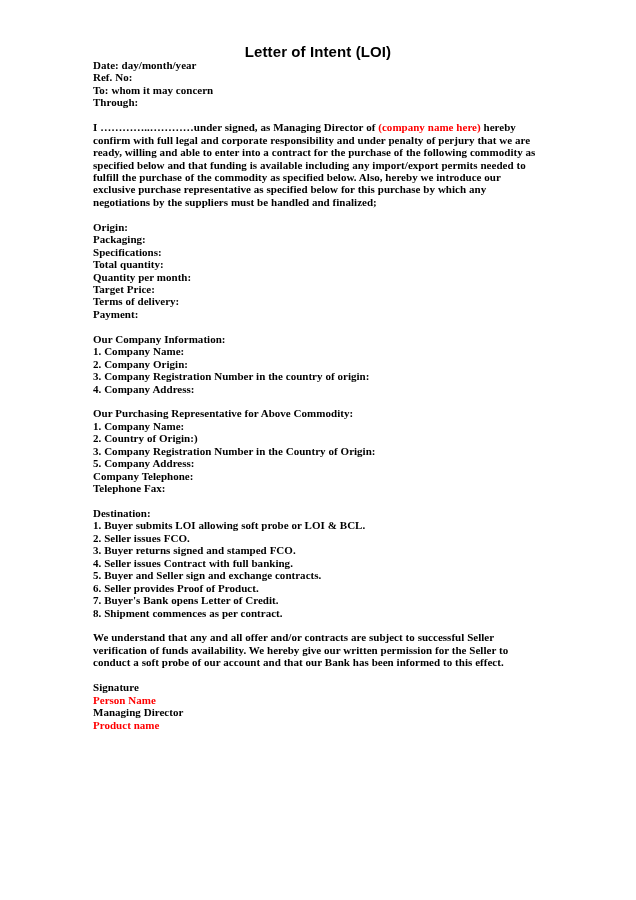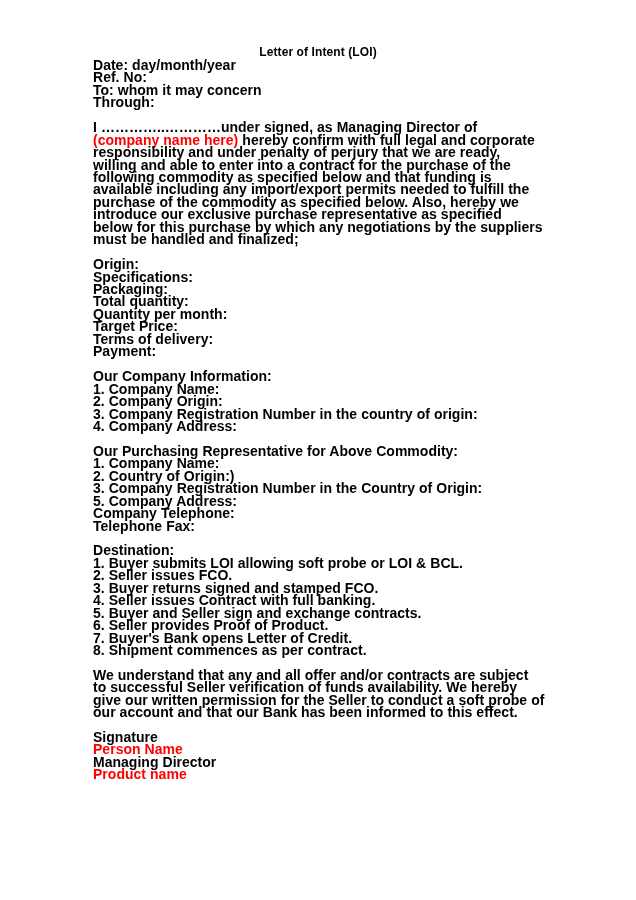--- a/index.html
+++ b/index.html
@@ -16,36 +16,37 @@
   }
   .page {
     position: relative;
     width: 636px;
     height: 900px;
     background: #ffffff;
     box-sizing: border-box;
   }
   .doc-title {
     text-align: center;
-    font-size: 12px;
+    font-size: 15px;
     font-weight: bold;
     line-height: 14px;
     padding-top: 45px;
     letter-spacing: 0.1px;
   }
   .body-wrap {
     margin-left: 93px;
     width: 452px;
   }
   .block {
-    font-size: 14px;
+    font-size: 11px;
     font-weight: bold;
     line-height: 12.45px;
     letter-spacing: 0.02px;
     word-spacing: 0.1px;
+    font-family: Liberation Serif, serif;
   }
   .block.para {
     text-align: left;
   }
   .gap {
     height: 12.4px;
   }
   .red {
     color: #ff0000;
   }
@@ -71,22 +72,22 @@
     </div>
 
     <div class="gap"></div>
 
     <div class="block para"><span>I …………..…………under signed, as Managing Director of </span><span class="red">(company name here)</span><span> hereby confirm with full legal and corporate responsibility and under penalty of perjury that we are ready, willing and able to enter into a contract for the purchase of the following commodity as specified below and that funding is available including any import/export permits needed to fulfill the purchase of the commodity as specified below. Also, hereby we introduce our exclusive purchase representative as specified below for this purchase by which any negotiations by the suppliers must be handled and finalized;</span></div>
 
     <div class="gap"></div>
 
     <div class="block">
       <span class="line">Origin:</span>
+      <span class="line">Packaging:</span>
       <span class="line">Specifications:</span>
-      <span class="line">Packaging:</span>
       <span class="line">Total quantity:</span>
       <span class="line">Quantity per month:</span>
       <span class="line">Target Price:</span>
       <span class="line">Terms of delivery:</span>
       <span class="line">Payment:</span>
     </div>
 
     <div class="gap"></div>
 
     <div class="block">

